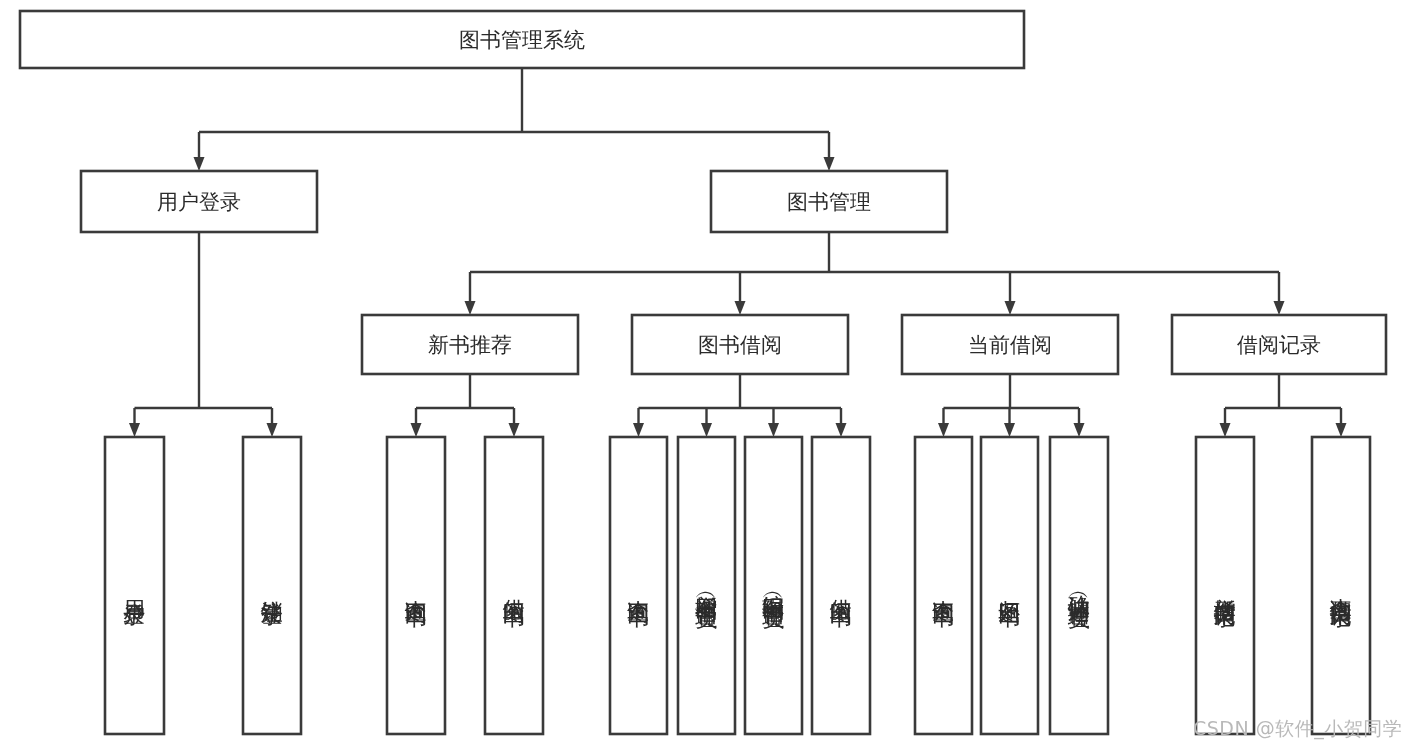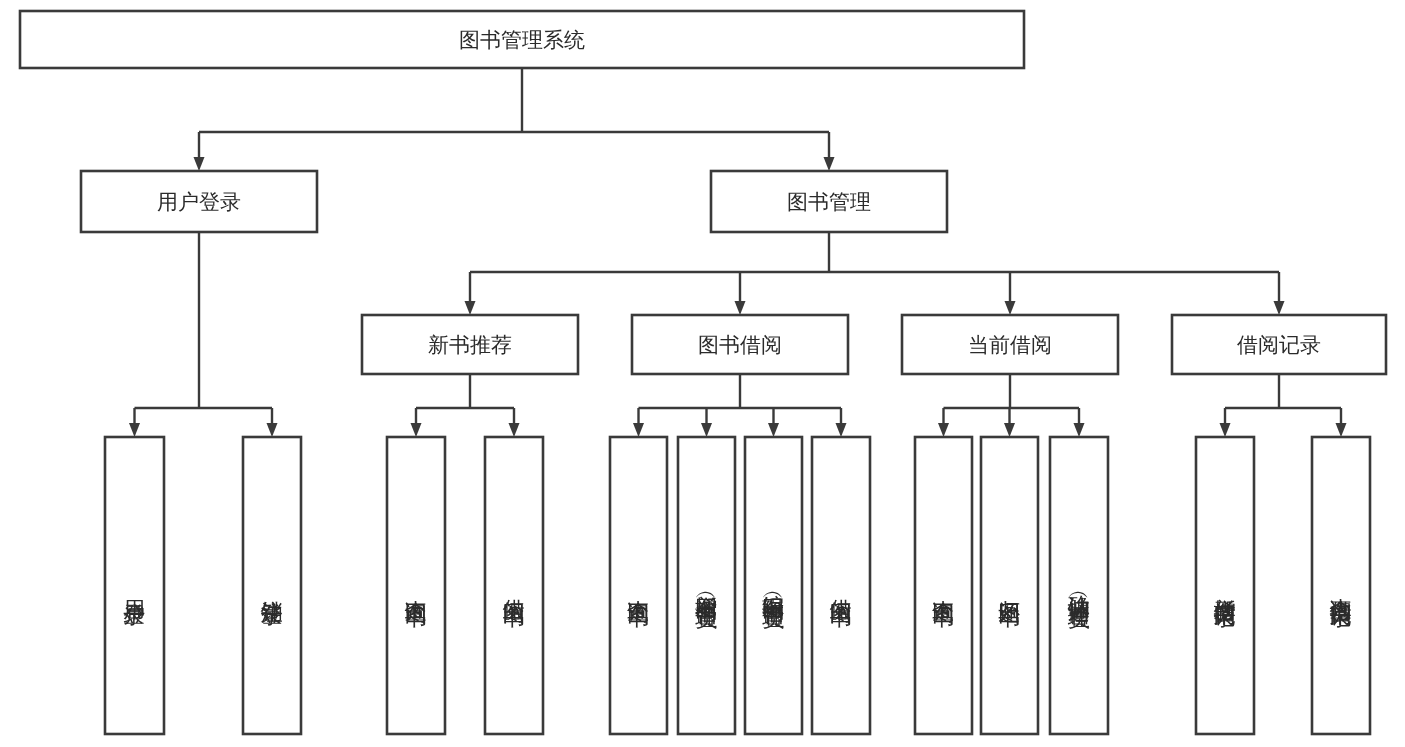--- a/index.html
+++ b/index.html
@@ -140,13 +140,14 @@
       <div class="leaf-label" style="left: 610px; top: 437px; width: 57px; height: 297px;">查询图书</div>
       <div class="leaf-label" style="left: 678px; top: 437px; width: 57px; height: 297px;">新增图书（管理员）</div>
       <div class="leaf-label" style="left: 745px; top: 437px; width: 57px; height: 297px;">编辑图书（管理员）</div>
       <div class="leaf-label" style="left: 812px; top: 437px; width: 58px; height: 297px;">借阅图书</div>
       <div class="leaf-label" style="left: 915px; top: 437px; width: 57px; height: 297px;">查询图书</div>
       <div class="leaf-label" style="left: 981px; top: 437px; width: 57px; height: 297px;">归还图书</div>
       <div class="leaf-label" style="left: 1050px; top: 437px; width: 58px; height: 297px;">确认归还（管理员）</div>
       <div class="leaf-label" style="left: 1196px; top: 437px; width: 58px; height: 297px;">新增借阅记录</div>
       <div class="leaf-label" style="left: 1312px; top: 437px; width: 58px; height: 297px;">查询借阅记录</div>
     </div>
+  <div class="watermark" style="left: 1193px; top: 716px;">CSDN @软件_小贺同学</div>
 </div>
 
 </body></html>

